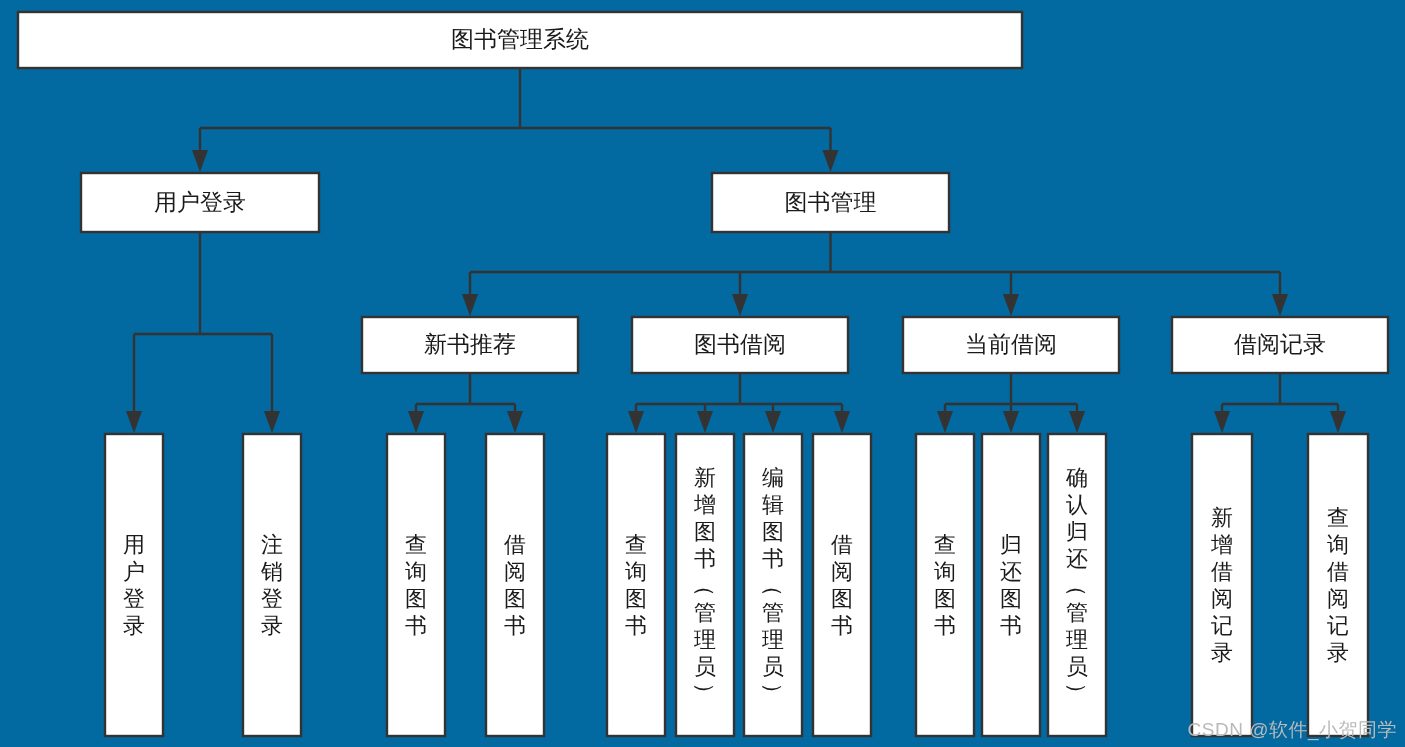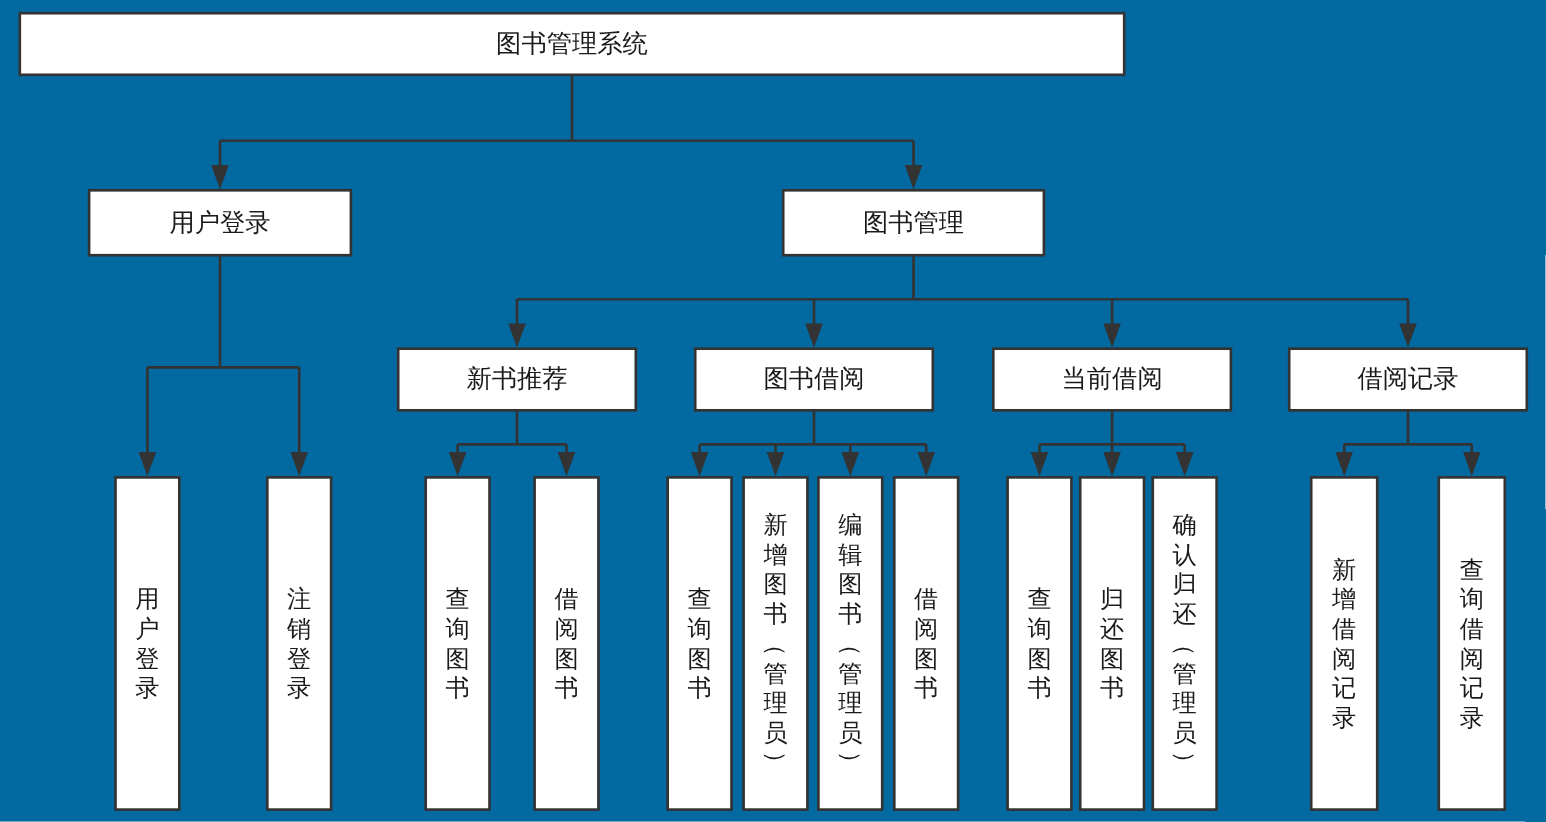--- a/index.html
+++ b/index.html
@@ -223,13 +223,14 @@
         <g>
           <rect class="node-box" x="1192" y="434" width="60" height="302"></rect>
           <text class="node-label-v" x="1222" y="525.06"><tspan x="1222" dy="0">新</tspan><tspan x="1222" dy="27">增</tspan><tspan x="1222" dy="27">借</tspan><tspan x="1222" dy="27">阅</tspan><tspan x="1222" dy="27">记</tspan><tspan x="1222" dy="27">录</tspan></text>
         </g>
         <g>
           <rect class="node-box" x="1308" y="434" width="60" height="302"></rect>
           <text class="node-label-v" x="1338" y="525.06"><tspan x="1338" dy="0">查</tspan><tspan x="1338" dy="27">询</tspan><tspan x="1338" dy="27">借</tspan><tspan x="1338" dy="27">阅</tspan><tspan x="1338" dy="27">记</tspan><tspan x="1338" dy="27">录</tspan></text>
         </g>
       </g>
   </svg>
+  <div class="watermark-text">CSDN @软件_小贺同学</div>
 </div>
 
 </body></html>

